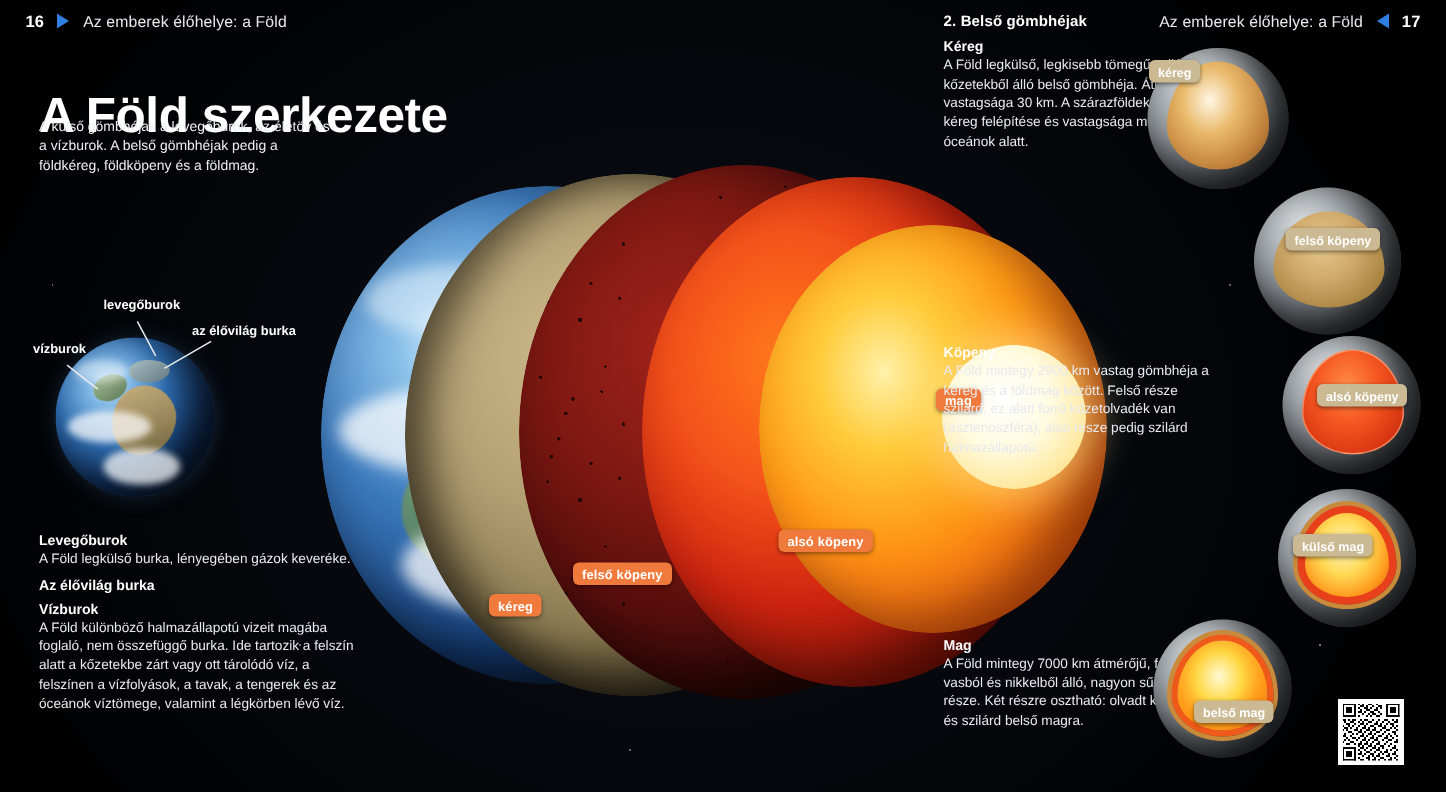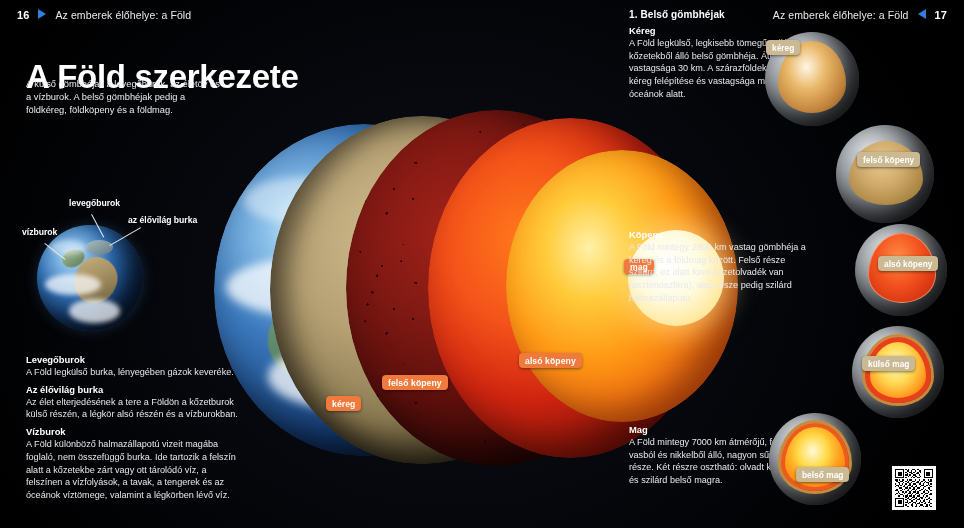--- a/index.html
+++ b/index.html
@@ -248,42 +248,41 @@
     <div class="shell sh-outer"></div>
     <div class="shell sh-inner"></div>
   </div>
 
   <div class="pill" style="left:326px;top:396px;">kéreg</div>
   <div class="pill" style="left:382px;top:375px;">felső köpeny</div>
   <div class="pill" style="left:519px;top:353px;">alsó köpeny</div>
   <div class="pill" style="left:624px;top:259px;">mag</div>
 
   <div class="sec-right" id="sec-inner">
-    <div class="sec-h">1. Belső gömbhéjak</div>
+    <div class="sec-h">2. Belső gömbhéjak</div>
     <div class="sub-h">Kéreg</div>
     <p class="body">A Föld legkülső, legkisebb tömegű szilárd, kőzetekből álló belső gömbhéja. Átlagos vastagsága 30 km. A szárazföldek alatt a kéreg felépítése és vastagsága más, mint az óceánok alatt.</p>
   </div>
 
   <div class="sec-right" id="sec-mantle">
     <div class="sub-h">Köpeny</div>
     <p class="body">A Föld mintegy 2900 km vastag gömbhéja a kéreg és a földmag között. Felső része szilárd, ez alatt forró kőzetolvadék van (asztenoszféra), alsó része pedig szilárd halmazállapotú.</p>
   </div>
 
   <div class="sec-right" id="sec-core">
     <div class="sub-h">Mag</div>
     <p class="body">A Föld mintegy 7000 km átmérőjű, forró, főként vasból és nikkelből álló, nagyon sűrű legbelső része. Két részre osztható: olvadt külső magra és szilárd belső magra.</p>
   </div>
 
   <div class="sec-left">
 
     <div class="sub-h">Levegőburok</div>
     <p class="body">A Föld legkülső burka, lényegében gázok keveréke.</p>
 
     <div class="sub-h">Az élővilág burka</div>
-    <p class="body">Az élet elterjedésének a tere a Földön a kőzetburok külső részén, a légkör alsó részén és a vízburokban.</p>
 
     <div class="sub-h">Vízburok</div>
     <p class="body">A Föld különböző halmazállapotú vizeit magába foglaló, nem összefüggő burka. Ide tartozik a felszín alatt a kőzetekbe zárt vagy ott tárolódó víz, a felszínen a vízfolyások, a tavak, a tengerek és az óceánok víztömege, valamint a légkörben lévő víz.</p>
   </div>
 
   <div class="globe" style="left:765px;top:32px;width:94px;height:94px;">
     <div class="ball"></div>
     <div class="wedge w-crust"></div>
   </div>
   <div class="pill-tan" style="left:766px;top:40px;">kéreg</div>

